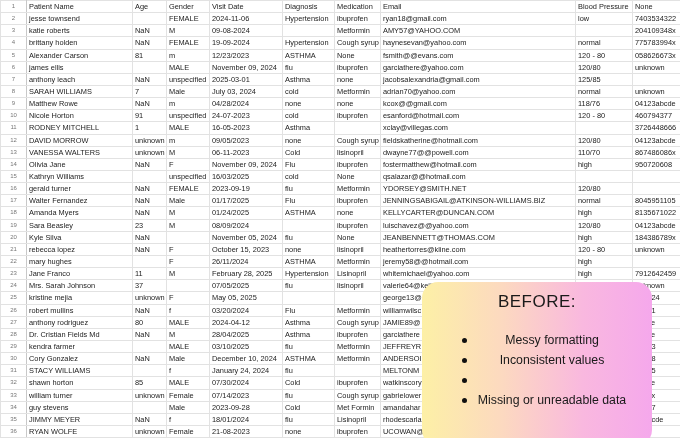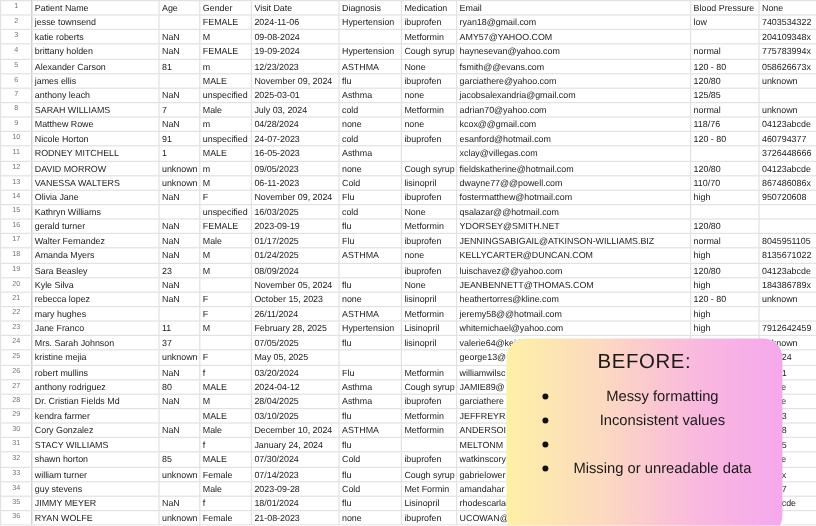--- a/index.html
+++ b/index.html
@@ -4,21 +4,21 @@
 <style>
   html, body { margin:0; padding:0; background:#ffffff; }
   body { width:680px; height:438px; overflow:hidden; position:relative; font-family:"Liberation Sans", sans-serif; }
   table.sheet { border-collapse:collapse; table-layout:fixed; position:absolute; left:0; top:0; width:680px; }
   table.sheet td { border:1px solid #e2e2e2; height:11.15px; padding:0 2px; font-size:7.4px; color:#222; white-space:nowrap; overflow:hidden; line-height:11px; }
   table.sheet td.rn { color:#777; text-align:center; font-size:6px; background:#fff; border-right:1px solid #c8c8c8; }
   td.r { text-align:left; }
   .overlay { position:absolute; left:422px; top:282px; width:230px; height:164px; border-radius:16px;
     background:linear-gradient(90deg, #fdf0a6 0%, #fcd9c0 35%, #f9b8df 70%, #f5a8ec 100%); }
   .overlay h1 { margin:10px 0 4px 0; text-align:center; font-size:17px; font-weight:normal; color:#1a1a1a; letter-spacing:0.5px; }
-  .overlay ul { list-style:none; margin:8px; padding:0; }
+  .overlay ul { list-style:none; margin:18px; padding:0; }
   .overlay li { position:relative; text-align:center; font-size:12.3px; color:#1a1a1a; height:20px; line-height:20px; }
   .overlay li .dot { position:absolute; left:22px; top:8px; width:5px; height:5px; background:#111; border-radius:50%; }
   .overlay li .txt { padding-left:30px; }
 </style>
 </head>
 <body>
 
 <table class="sheet">
   <colgroup>
     <col style="width:26px">

